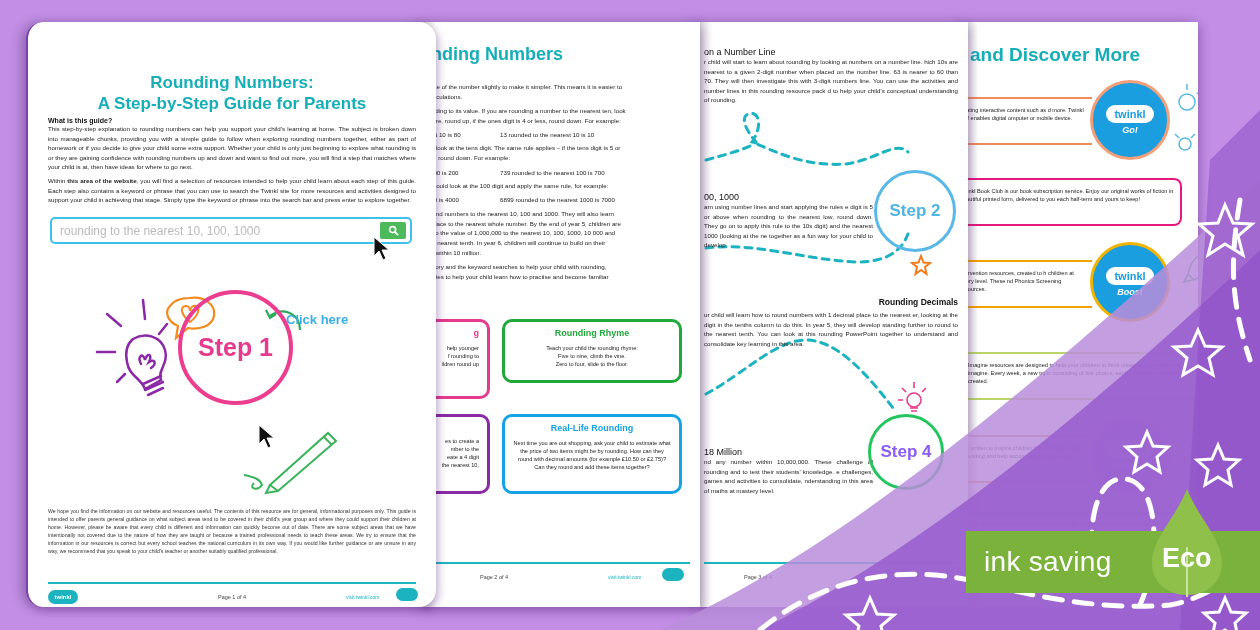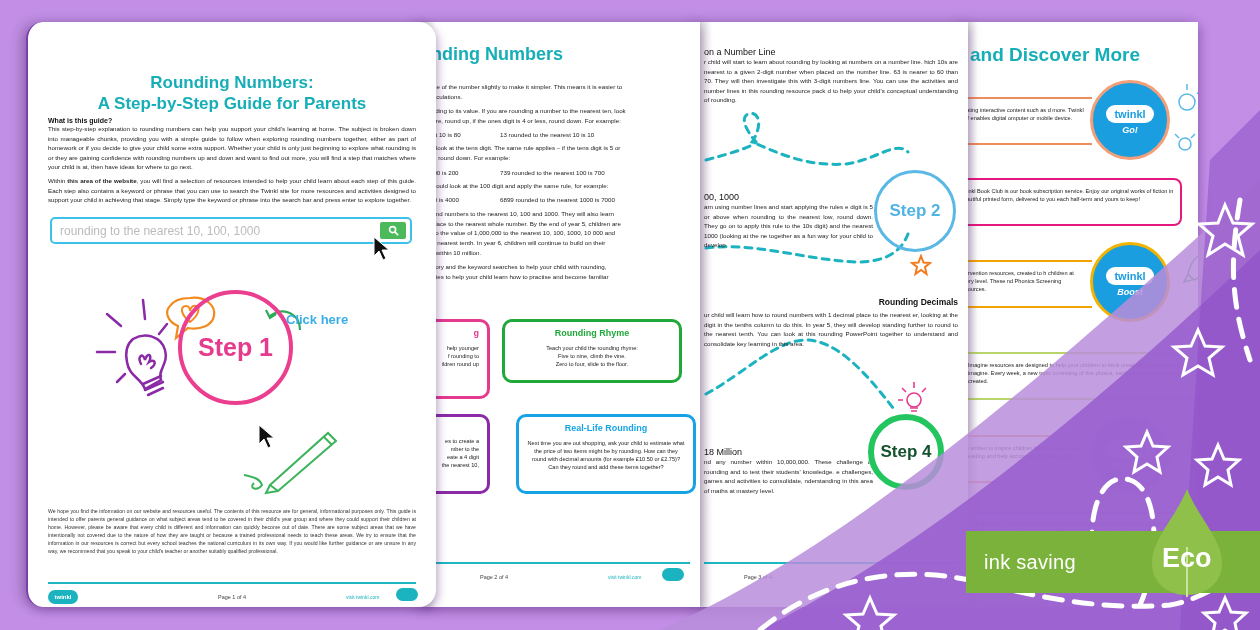--- a/index.html
+++ b/index.html
@@ -79,27 +79,27 @@
 
   .card {
     position: absolute; border: 3px solid; border-radius: 10px; background: #fff;
     text-align: center; padding: 6px 8px;
   }
   .card .ct { font-weight: bold; font-size: 9px; margin-bottom: 6px; }
   .card .cb { font-size: 5.6px; line-height: 8px; color: #222; }
   .card.pink { border-color: #e53a8e; }
   .card.green { border-color: #20a83a; }
   .card.purple { border-color: #8a2aa6; }
-  .card.blue { border-color: #16a3e6; margin-left: 14px; }
+  .card.blue { border-color: #16a3e6; }
 
   
   .p3 .content { position: absolute; left: 8px; right: 10px; }
   .p3 .sec-title { font-weight: normal; font-size: 9px; color: #111; }
   .step2 { left: 178px; top: 148px; width: 82px; height: 82px; border: 3px solid #5ab8e6; color: #4fb3e4; font-size: 17px; }
-  .step4 { left: 172px; top: 392px; width: 76px; height: 76px; border: 6px solid #22c55e; color: #14532d; font-size: 17px; align-items: center; }
+  .step4 { left: 172px; top: 392px; width: 76px; height: 76px; border: 3px solid #22c55e; color: #8b5cf6; font-size: 17px; align-items: center; }
   .rd-title { position: absolute; right: 10px; top: 275px; font-weight: bold; font-size: 8.5px; color: #111; }
 
   
   .p4 .title { position: absolute; left: 8px; top: 22px; font-size: 19px; text-align: left; white-space: nowrap; }
   .p4 .box {
     position: absolute; left: -10px; height: 48px; border: 2px solid; border-left: none;
     border-radius: 0 8px 8px 0; font-size: 5.6px; line-height: 8px; color: #222; padding: 7px 6px 0 8px;
   }
   .p4 .box.line { border-radius: 0; border-right: none; }
   .logo-circle {
@@ -109,21 +109,21 @@
   .logo-circle .cloud { background: #fff; color: #1a9ee0; border-radius: 12px; padding: 3px 8px; font-size: 11px; }
   .logo-circle .sub { font-size: 9px; font-style: italic; margin-top: 2px; }
 
   
   .overlay { position: absolute; inset: 0; pointer-events: none; z-index: 10; }
 
   .eco-banner {
     position: absolute; left: 966px; top: 531px; width: 294px; height: 62px;
     background: #7ab23c; z-index: 12; display: flex; align-items: center;
   }
-  .eco-banner .ink { color: #fff; font-size: 20px; margin-left: 18px; letter-spacing: 0.3px; }
+  .eco-banner .ink { color: #fff; font-size: 28px; margin-left: 18px; letter-spacing: 0.3px; }
   .eco-drop {
     position: absolute; left: 1150px; top: 487px; width: 74px; height: 110px; z-index: 13;
   }
   .eco-word { position: absolute; left: 1162px; top: 543px; color: #fff; font-weight: bold; font-size: 27px; z-index: 14; }
 </style>
 </head>
 <body>
 
 <div class="stage">
 

